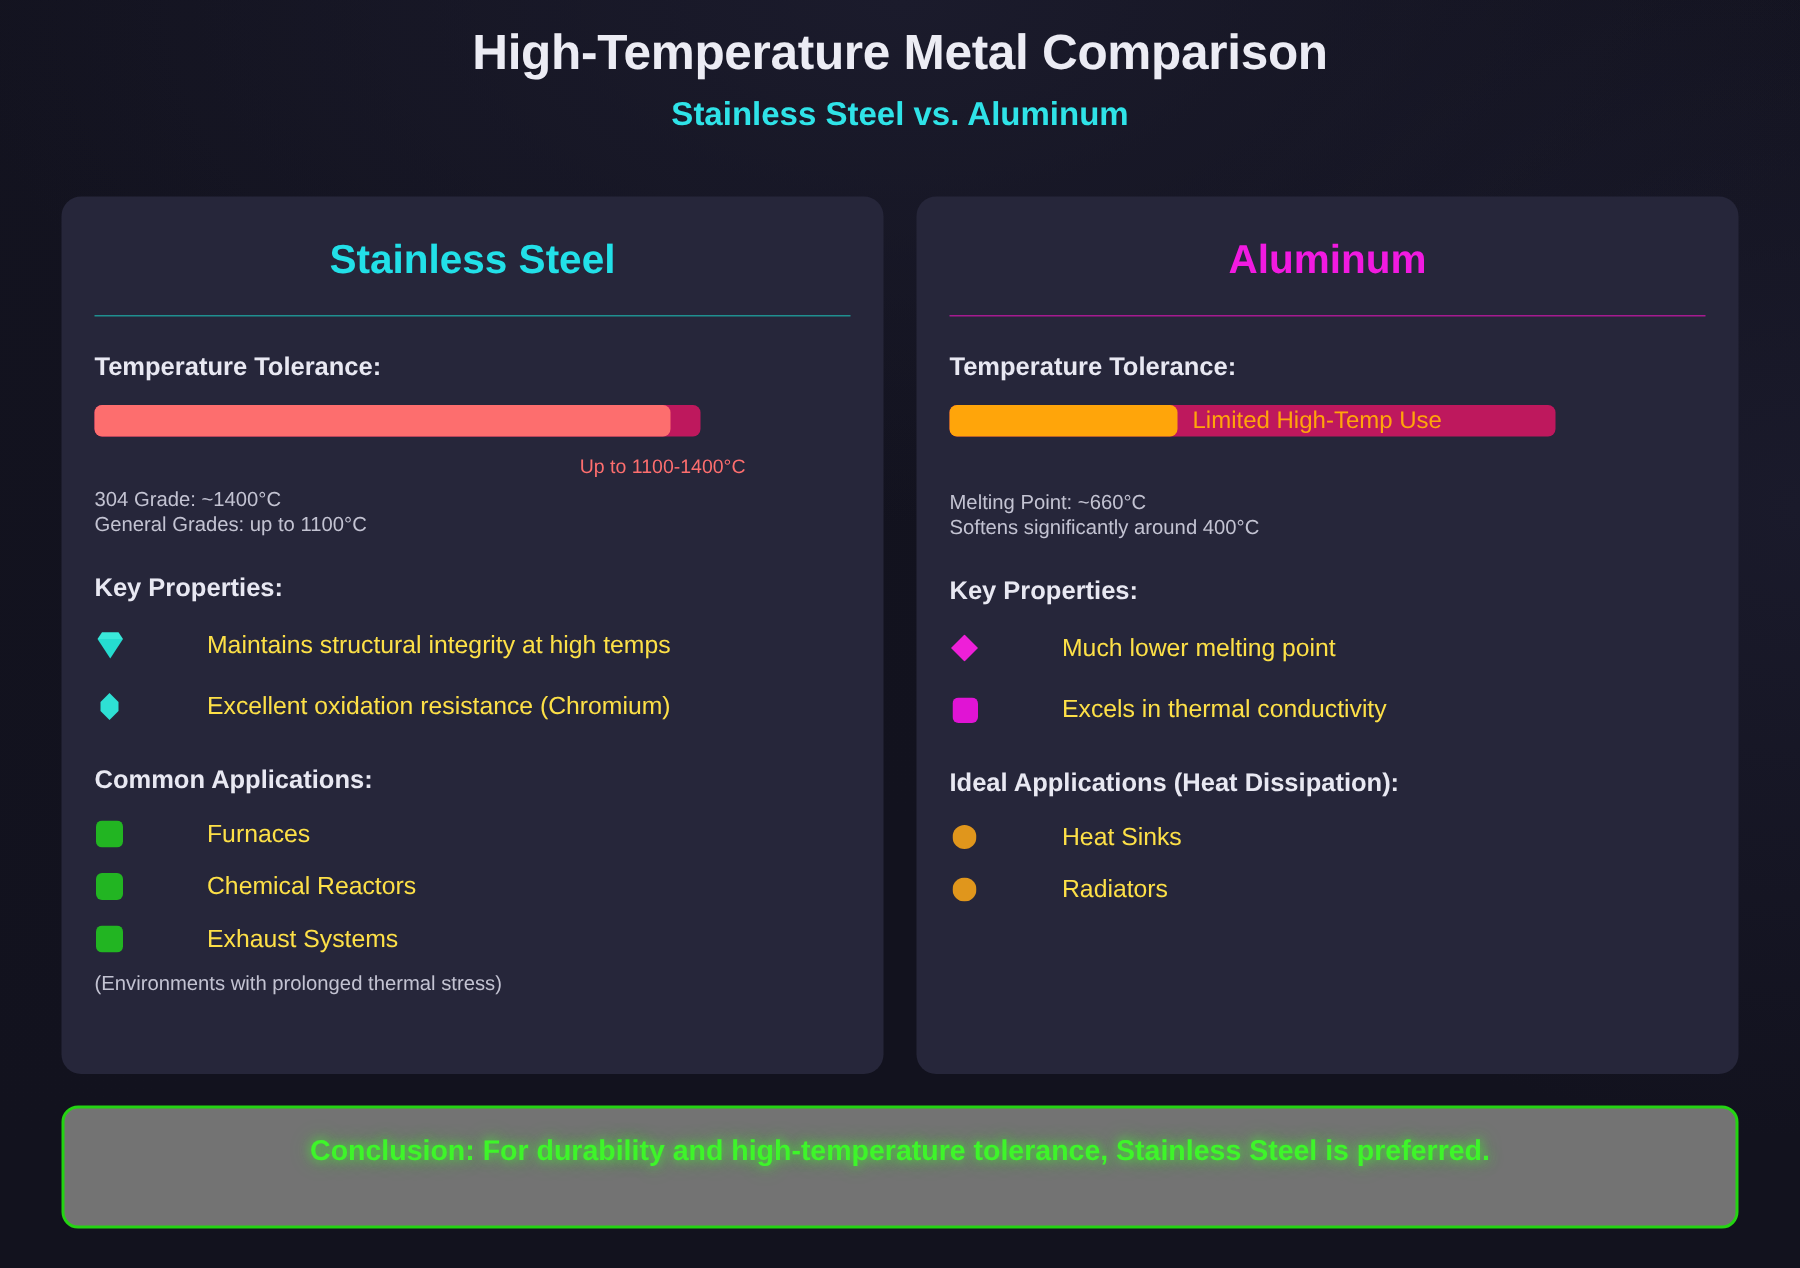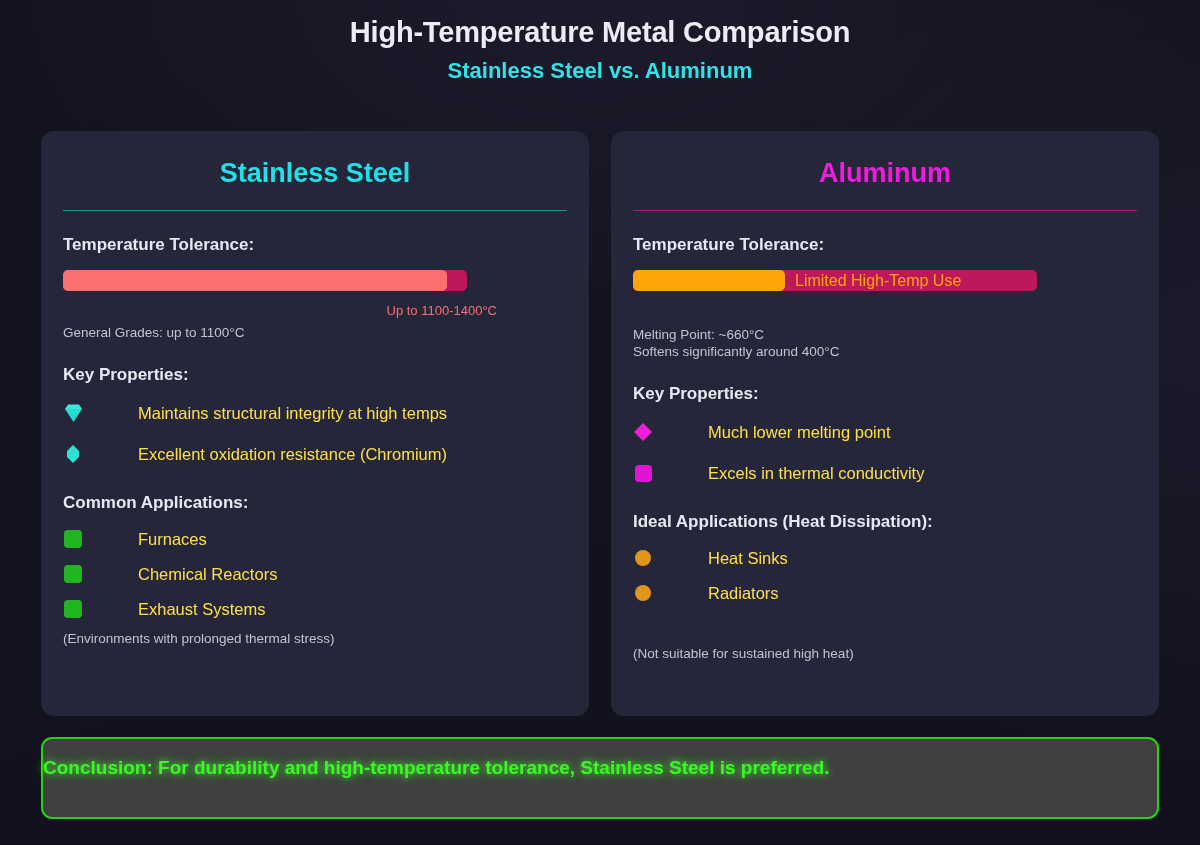--- a/index.html
+++ b/index.html
@@ -27,21 +27,21 @@
     height: 845px;
     position: relative;
   }
 
   
   .header {
     padding-top: 16px;
     text-align: center;
   }
   .main-title {
-    font-size: 29px;
+    font-size: 33px;
     font-weight: bold;
     letter-spacing: -0.2px;
     color: #ececf4;
   }
   .sub-title {
     margin-top: 9px;
     font-size: 22px;
     color: #2fe3e8;
     font-weight: bold;
   }
@@ -179,22 +179,23 @@
 
   
   .conclusion {
     position: absolute;
     left: 41px;
     top: 737px;
     width: 1118px;
     height: 82px;
     border: 2px solid #24d412;
     border-radius: 11px;
-    background: #404040;
+    background: #737373;
     padding-top: 18px;
+    text-align: center;
   }
   .conclusion-text {
     font-size: 19px;
     font-weight: bold;
     color: #3ef52a;
     text-shadow: 0 0 7px rgba(62,245,42,0.85), 0 0 14px rgba(62,245,42,0.45);
   }
 </style>
 </head>
 <body>
@@ -216,20 +217,21 @@
       <div class="section-label">Temperature Tolerance:</div>
 
       <div class="bar-row">
         <div class="bar-track steel">
           <div class="bar-fill steel"></div>
         </div>
         <div class="bar-caption">Up to 1100-1400°C</div>
       </div>
 
       <div class="detail-lines">
+        <div>304 Grade: ~1400°C</div>
         <div>General Grades: up to 1100°C</div>
       </div>
 
       <div class="section-label">Key Properties:</div>
 
       <div class="bullets props">
         <div class="bullet">
           <span class="bullet-icon">
             <svg width="19" height="20" viewBox="0 0 19 20">
               <polygon points="1,6 18,6 9.5,19" fill="#25dcd0"></polygon>
@@ -334,21 +336,20 @@
         <div class="bullet">
           <span class="bullet-icon">
             <svg width="16" height="16" viewBox="0 0 16 16">
                 <circle cx="8" cy="8" r="8" fill="#e0961c"></circle>
               </svg>
           </span>
           <span class="bullet-text">Radiators</span>
         </div>
       </div>
 
-      <div class="note-line alum">(Not suitable for sustained high heat)</div>
     </div>
 
   </div>
 
   <div class="conclusion">
     <span class="conclusion-text">Conclusion: For durability and high-temperature tolerance, Stainless Steel is preferred.</span>
   </div>
 
 </div>
 

